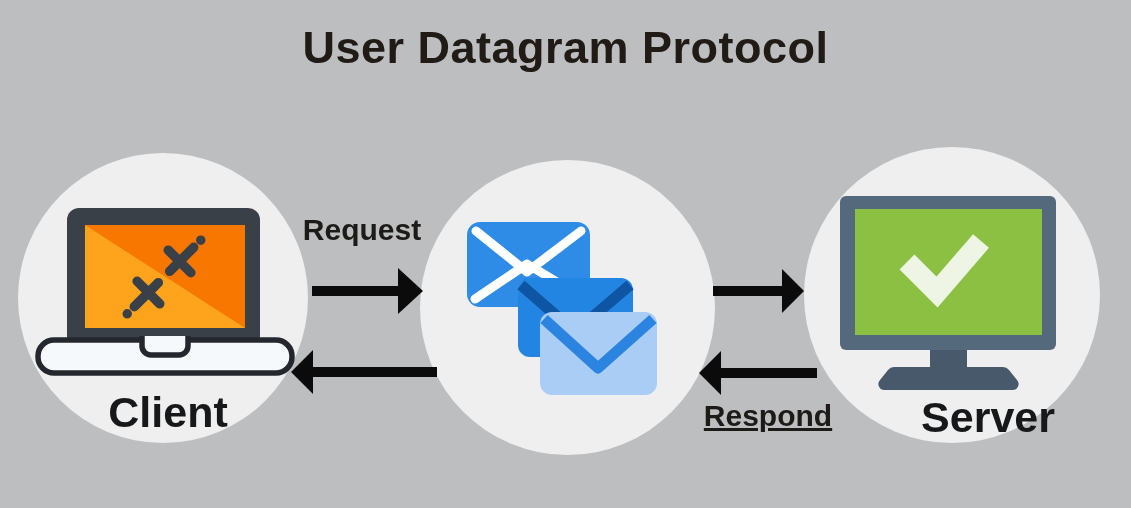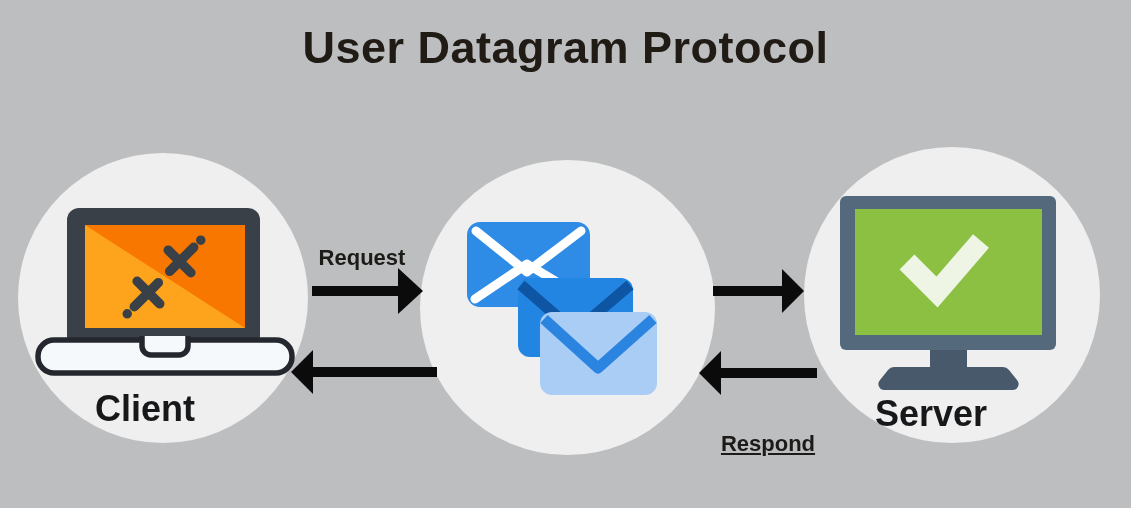--- a/index.html
+++ b/index.html
@@ -13,30 +13,30 @@
     text-align:center; font-size:45px; font-weight:bold;
     color:#201b15; letter-spacing:0.5px;
   }
   .circle { position:absolute; border-radius:50%; background:#efefef; }
   .circle.client   { left:18px;  top:153px; width:290px; height:290px; }
   .circle.messages { left:420px; top:160px; width:295px; height:295px; }
   .circle.server   { left:804px; top:147px; width:296px; height:296px; }
   .abs { position:absolute; }
   .flow-label {
     position:absolute; width:150px; text-align:center;
-    font-weight:bold; color:#1d1b18; font-size:22px;margin-top:32px;
+    font-weight:bold; color:#1d1b18; font-size:30px;
   }
   .node-label {
-    position:absolute; width:146px; 
-    font-weight:bold; color:#17181a; font-size:36px;
+    position:absolute; width:146px; text-align:center;
+    font-weight:bold; color:#17181a; font-size:43px;
   }
   .lbl-request { left:287px; top:213px; }
   .lbl-respond { left:693px; top:399px;text-decoration:underline; }
   .lbl-client  { left:95px;  top:388px; }
-  .lbl-server  { left:875px; top:393px; }
+  .lbl-server  { left:915px; top:393px; }
 </style>
 </head>
 <body>
 
 <div class="stage">
 
   <div class="title">User Datagram Protocol</div>
 
   <div class="circle client"></div>
   <div class="circle messages"></div>

